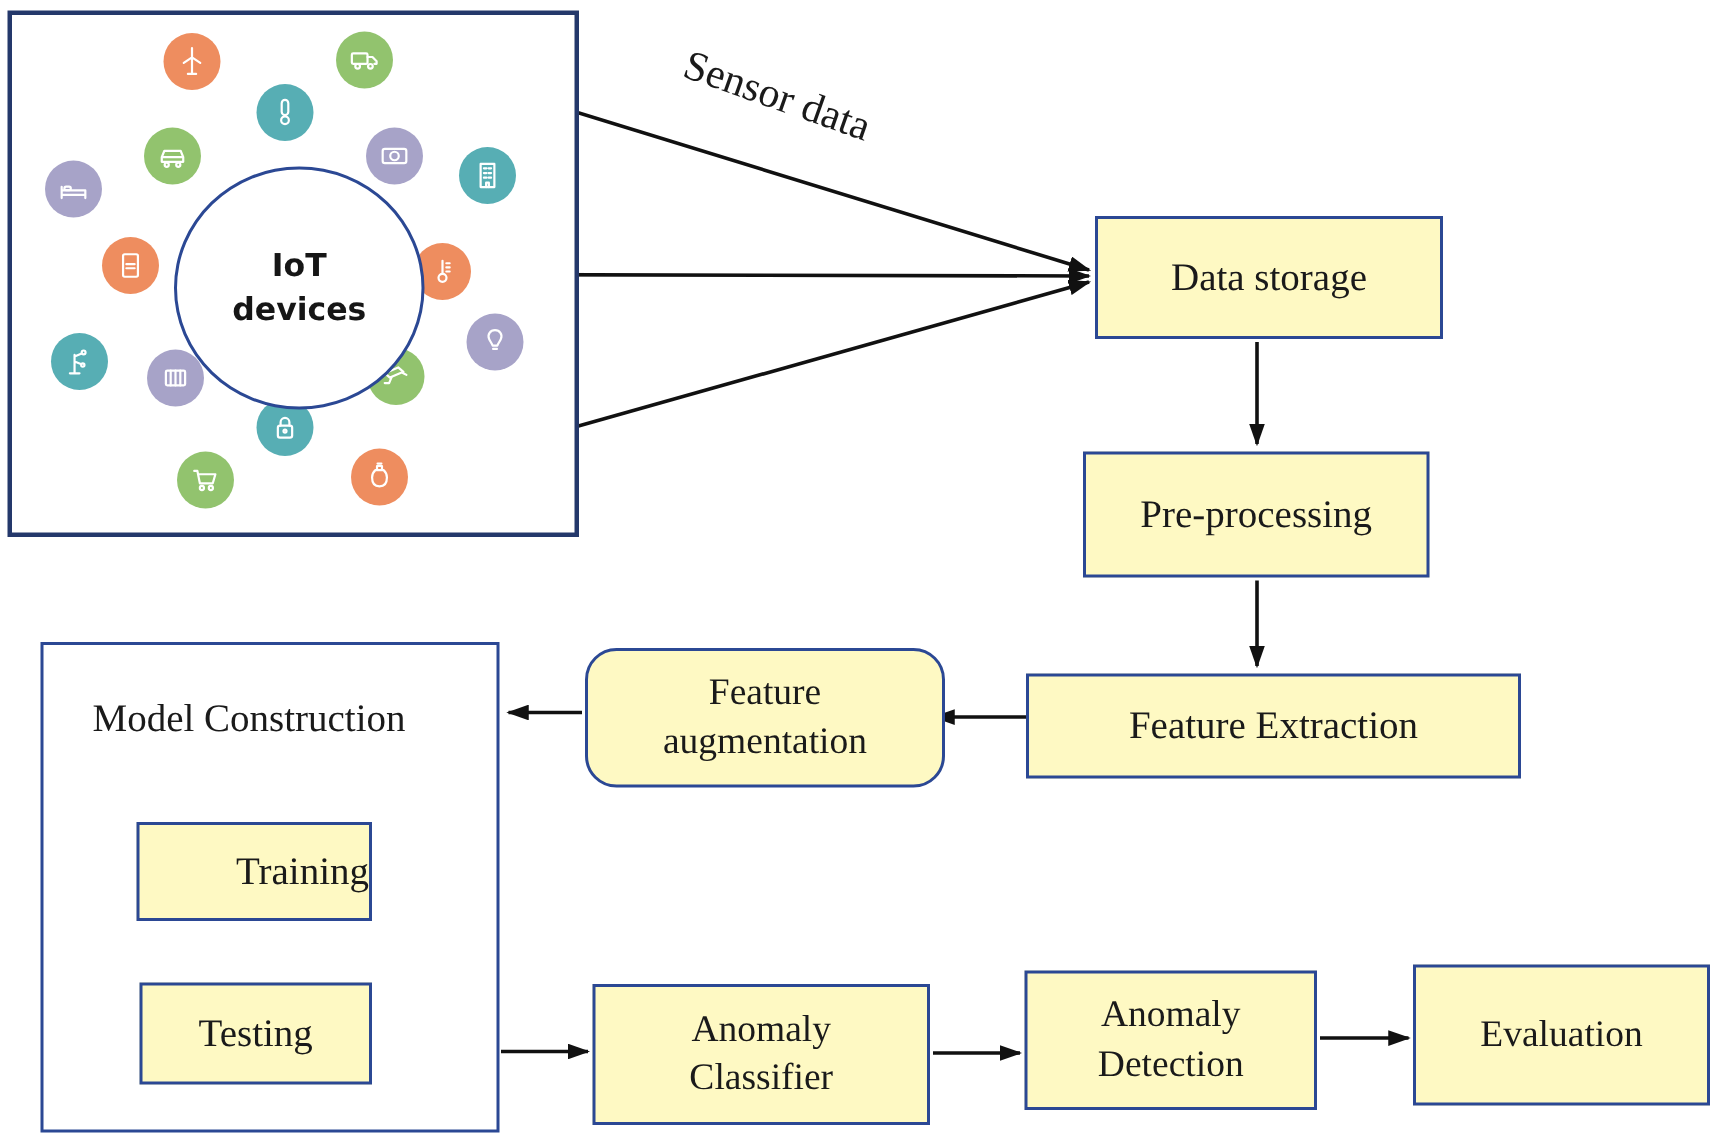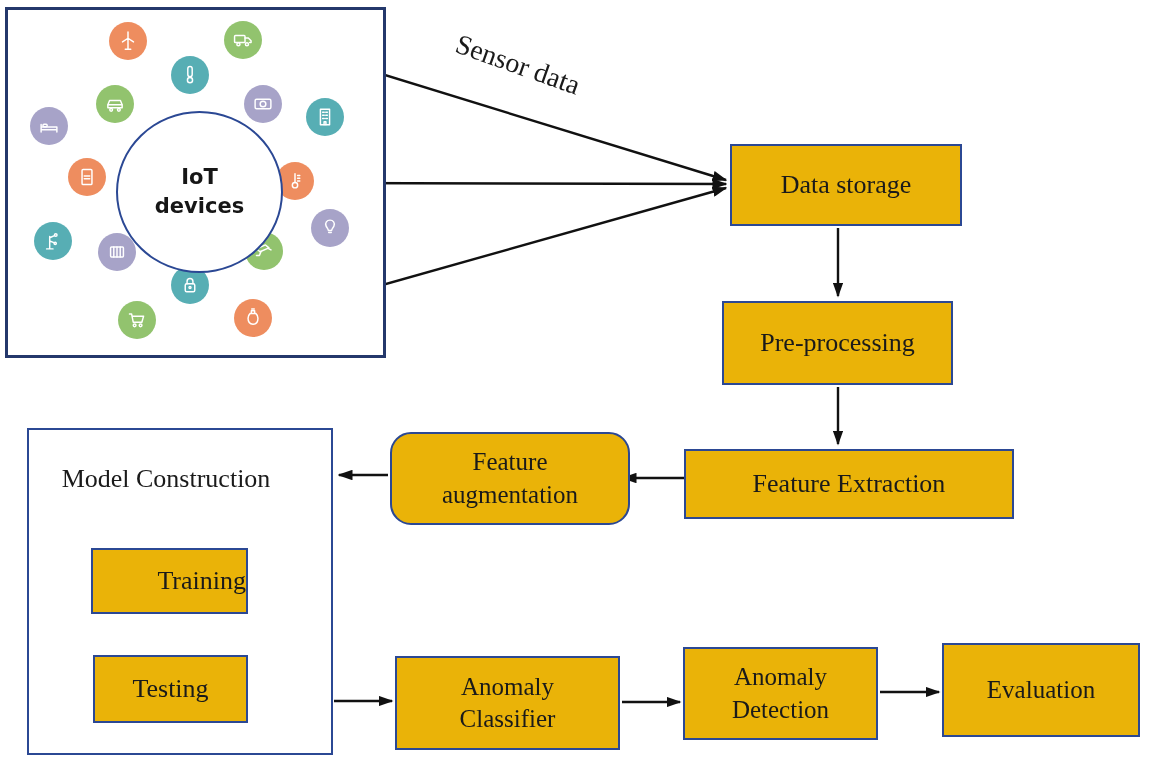--- a/index.html
+++ b/index.html
@@ -24,21 +24,21 @@
   .icon-layer{position:absolute;left:0;top:0;width:100%;height:100%;z-index:2;}
   .iot-icon{
     position:absolute;width:38px;height:38px;border-radius:50%;
     display:flex;align-items:center;justify-content:center;
   }
   .iot-icon svg{width:22px;height:22px;stroke:#fff;fill:none;stroke-width:1.6;
     stroke-linecap:round;stroke-linejoin:round;}
 
   .box{
     position:absolute;border:2px solid var(--box-border,#2b4894);box-sizing:border-box;
-    background:#eab308;display:flex;flex-direction:column;align-items:center;justify-content:center;
+    background:#fef9c3;display:flex;flex-direction:column;align-items:center;justify-content:center;
     font-size:26px;line-height:1.3;text-align:center;z-index:4;
   }
   .box.twoline{font-size:25px;}
   .box-model{
     position:absolute;left:27px;top:428px;width:306px;height:327px;
     border:2px solid var(--box-border,#2b4894);box-sizing:border-box;background:#fff;z-index:1;
   }
   .model-label{
     margin-top:34px;padding-right:28px;text-align:center;font-size:26px;
   }

